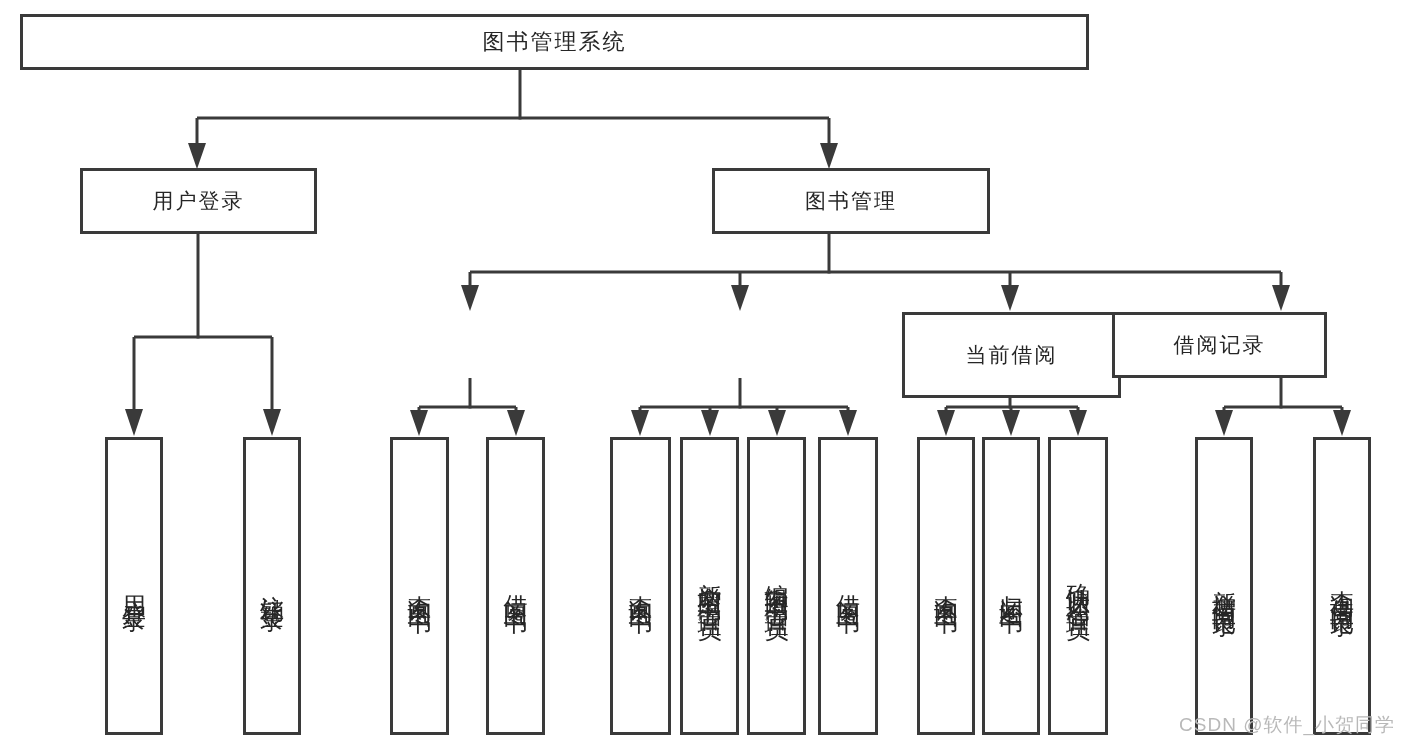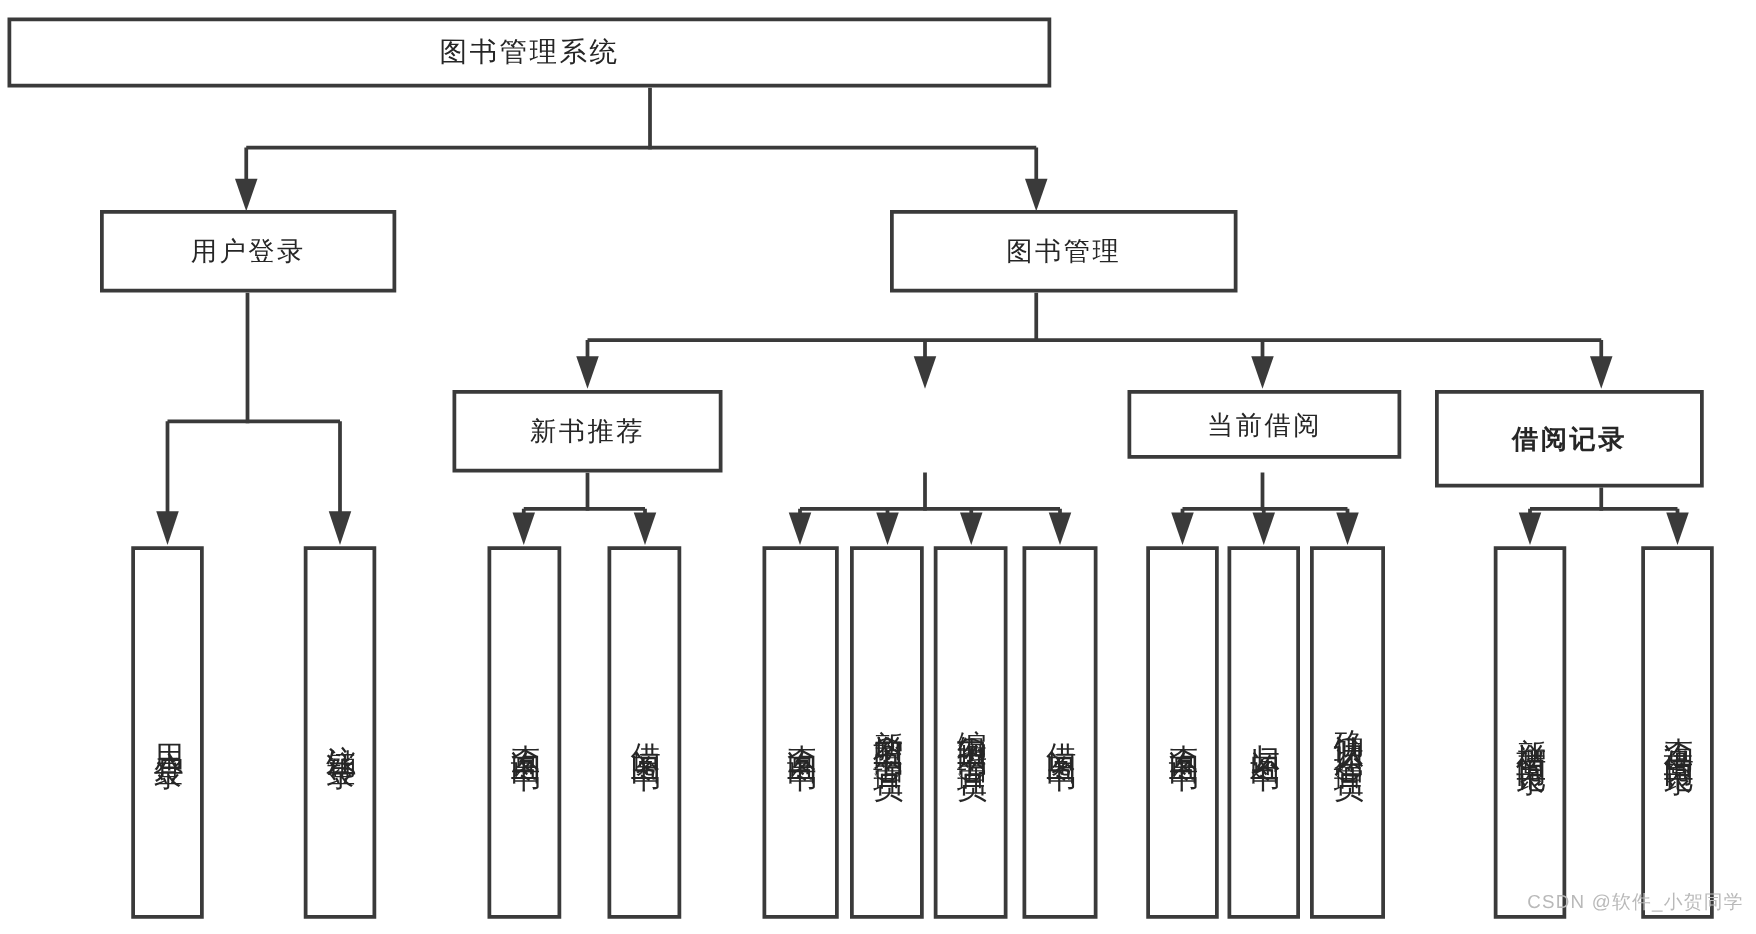--- a/index.html
+++ b/index.html
@@ -55,21 +55,21 @@
     writing-mode: vertical-rl;
     text-orientation: mixed;
     font-size: 24px;
     letter-spacing: 5px;
     line-height: 1;
   }
   .watermark {
     position: absolute;
     right: 10px;
     top: 712px;
-    font-size: 15px;
+    font-size: 19px;
     color: var(--watermark);
     letter-spacing: 1px;
     white-space: nowrap;
     z-index: 3;
   }
 </style>
 </head>
 <body>
 
 <div class="canvas">
@@ -129,28 +129,27 @@
     <polygon points="1069,410 1087,410 1078,436"></polygon>
 
     <line x1="1281" y1="378" x2="1281" y2="408.5"></line>
     <line x1="1224" y1="407" x2="1342" y2="407"></line>
     <line x1="1224" y1="407" x2="1224" y2="412"></line>
     <polygon points="1215,410 1233,410 1224,436"></polygon>
     <line x1="1342" y1="407" x2="1342" y2="412"></line>
     <polygon points="1333,410 1351,410 1342,436"></polygon>
   </svg>
 
-  <div class="node hbox root-size" style="left:6px; top:14px; width:835px; height:56px;">图书管理系统</div>
+  <div class="node hbox root-size" style="left:20px; top:14px; width:1069px; height:56px;">图书管理系统</div>
 
   <div class="node hbox" style="left:80px; top:168px; width:237px; height:66px;">用户登录</div>
   <div class="node hbox" style="left:712px; top:168px; width:278px; height:66px;">图书管理</div>
 
-  <div class="node hbox" style="left:362px; top:312px; width:216px; height:66px;">新书推荐</div>
-  <div class="node hbox" style="left:902px; top:312px; width:219px; height:55px;font-family:Liberation Serif, serif;">当前借阅</div>
-  <div class="node hbox" style="left:1148px; top:312px; width:215px; height:78px;font-weight:bold;">借阅记录</div>
+  <div class="node hbox" style="left:902px; top:312px; width:219px; height:86px;font-family:Liberation Serif, serif;">当前借阅</div>
+  <div class="node hbox" style="left:1112px; top:312px; width:215px; height:66px;">借阅记录</div>
 
   <div class="node vbox" style="left:105px; top:437px; width:58px; height:298px;">
     <span>用户登录</span>
   </div>
   <div class="node vbox" style="left:243px; top:437px; width:58px; height:298px;">
     <span>注销登录</span>
   </div>
 
   <div class="node vbox" style="left:390px; top:437px; width:59px; height:298px;">
     <span>查询图书</span>

